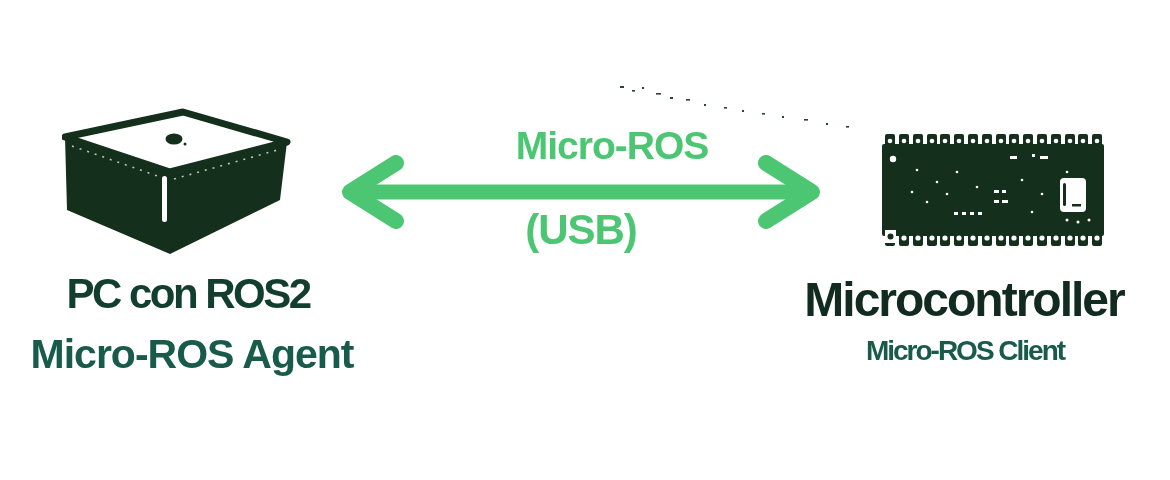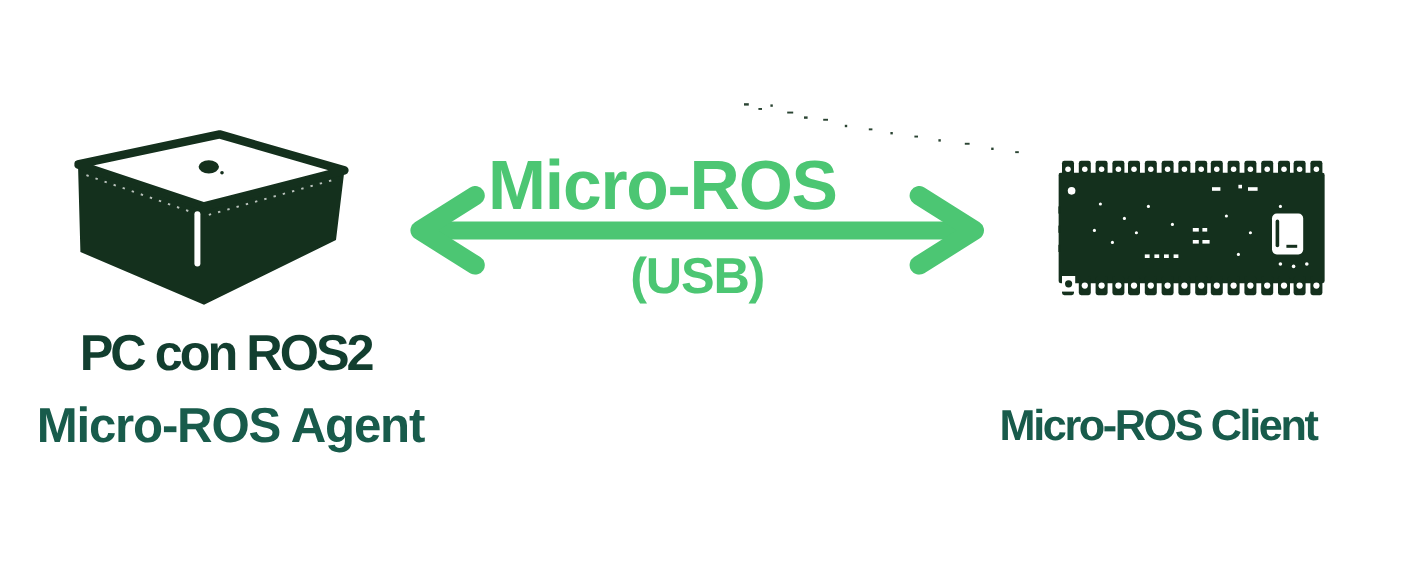--- a/index.html
+++ b/index.html
@@ -21,22 +21,22 @@
     position:absolute;
     font-weight:700;
     line-height:1;
     white-space:nowrap;
     transform:translateX(-50%);
   }
   .green-label{color:var(--accent-green);}
   .lt{color:var(--left-title-color);font-size:42px;letter-spacing:-2.5px;top:273px;left:188px;}
   .ls{color:var(--teal);font-size:41px;letter-spacing:-1px;top:334px;left:192px;}
   .rt{color:var(--right-title-color);font-size:48px;letter-spacing:-2px;top:276px;left:964px;}
-  .rs{color:var(--teal);font-size:36px;letter-spacing:-2px;top:337px;left:965px;}
-  .proto{font-size:58px;letter-spacing:-1px;top:126px;left:552px;text-align:right;}
+  .rs{color:var(--teal);font-size:28px;letter-spacing:-2px;top:337px;left:965px;}
+  .proto{font-size:39px;letter-spacing:-1px;top:126px;left:612px;text-align:right;}
   .usb{font-size:42px;letter-spacing:-1px;top:209px;left:581px;}
   
   .ink{fill:var(--ink-dark);}
   .ink-stroke{stroke:var(--ink-dark);}
   .paper{fill:#ffffff;}
   .green-stroke{stroke:var(--accent-green);}
 </style>
 </head>
 <body>
 
@@ -201,15 +201,16 @@
     </g>
 
     <rect class="paper" x="178" y="46" width="26" height="34" rx="4"></rect>
     <rect class="ink" x="181" y="51" width="3" height="23" rx="1.5"></rect>
     <rect class="ink" x="190" y="72" width="9" height="2.5"></rect>
   </svg>
 
   <div class="label lt">PC con ROS2</div>
   <div class="label ls">Micro-ROS Agent</div>
 
+  <div class="label rt">Microcontroller</div>
   <div class="label rs">Micro-ROS Client</div>
 
 </div>
 
 </body></html>

